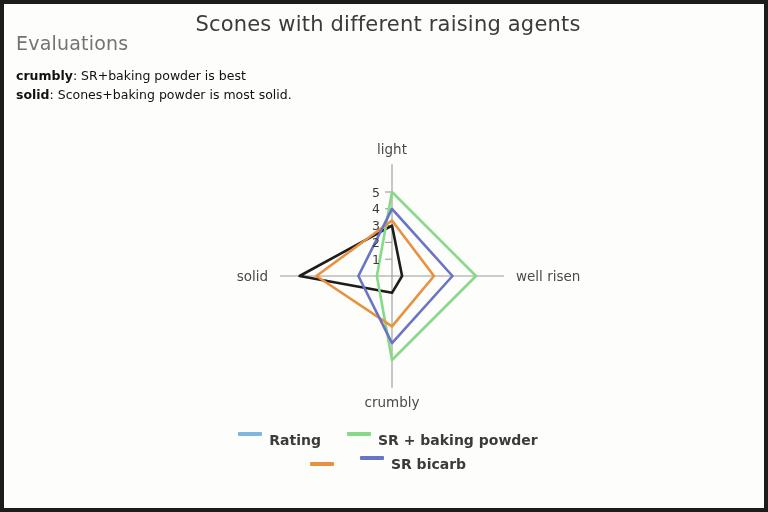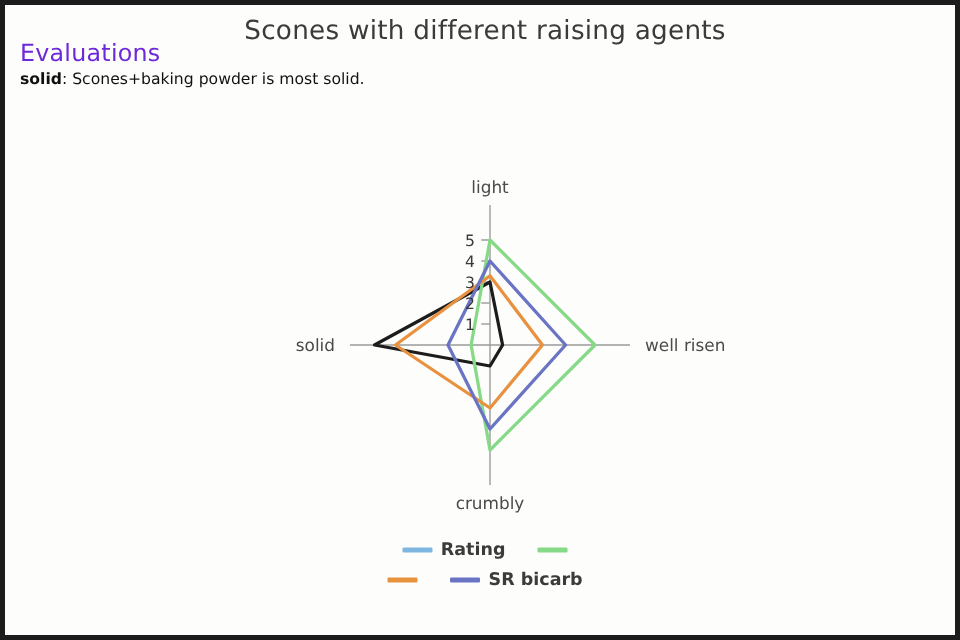--- a/index.html
+++ b/index.html
@@ -29,23 +29,23 @@
   }
 
   
   #evaluations {
     position: absolute;
     top: 28px; left: 10px;
     width: 330px;
   }
   #evaluations-heading {
     font-size: 19px;
-    color: #6d28d9;
+    color: #737373;
     font-weight: 400;
-    margin: 0 0 0 2px;
+    margin: 0 0 13px 2px;
     letter-spacing: 0.2px;
   }
   .eval-line {
     font-size: 12.5px;
     color: #111111;
     margin: 0 0 1px 2px;
     line-height: 1.42;
     white-space: nowrap;
   }
   .eval-line .eval-term { font-weight: bold; }
@@ -77,21 +77,20 @@
   }
   .legend-row {
     display: flex;
     justify-content: center;
     align-items: center;
     gap: 26px;
     margin-bottom: 8px;
   }
   .legend-item {
     display: flex;
-    align-items: center;
     gap: 7px;
   }
   .legend-swatch {
     display: inline-block;
     width: 24px; height: 4px;
     border-radius: 1px;
   }
   .legend-text {
     font-size: 14px;
     font-weight: bold;
@@ -101,20 +100,23 @@
 </style>
 </head>
 <body>
 
 <div id="page">
 
   <div id="chart-title">Scones with different raising agents</div>
 
   <div id="evaluations">
     <div id="evaluations-heading">Evaluations</div>
+    <div class="eval-line">
+      <span class="eval-term">crumbly</span><span>: SR+baking powder is best</span>
+    </div>
     <div class="eval-line">
       <span class="eval-term">solid</span><span>: Scones+baking powder is most solid.</span>
     </div>
   </div>
 
   <div id="radar-plot">
     <svg id="radar-svg" width="400" height="290" viewBox="0 0 400 290">
       <g id="radar-grid">
           <line x1="198" y1="35" x2="198" y2="259" stroke="#9a9a9a" stroke-width="1.1"></line>
           <line x1="86" y1="147" x2="310" y2="147" stroke="#9a9a9a" stroke-width="1.1"></line>
@@ -149,20 +151,21 @@
   </div>
 
   <div id="legend">
     <div class="legend-row" id="legend-row-0">
         <div class="legend-item">
           <span class="legend-swatch" style="background: rgb(126, 182, 224);"></span>
           <span class="legend-text">Rating</span>
         </div>
         <div class="legend-item">
           <span class="legend-swatch" style="background: rgb(134, 217, 134);"></span>
+          <span class="legend-text">SR + baking powder</span>
         </div>
       </div>
     <div class="legend-row" id="legend-row-1">
         <div class="legend-item">
           <span class="legend-swatch" style="background: rgb(232, 145, 63);"></span>
         </div>
         <div class="legend-item">
           <span class="legend-swatch" style="background: rgb(106, 116, 196);"></span>
           <span class="legend-text">SR bicarb</span>
         </div>

